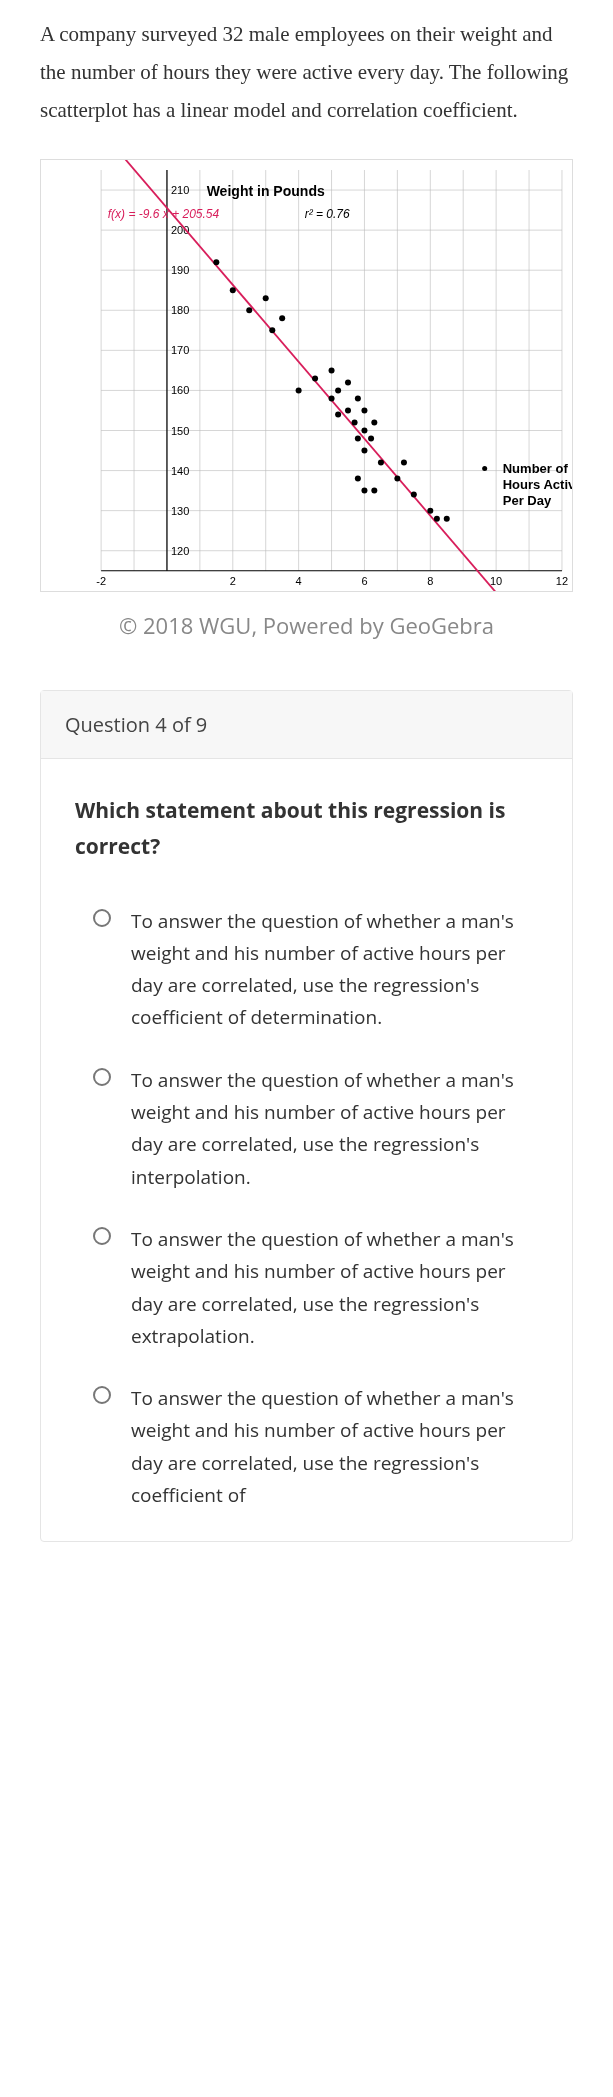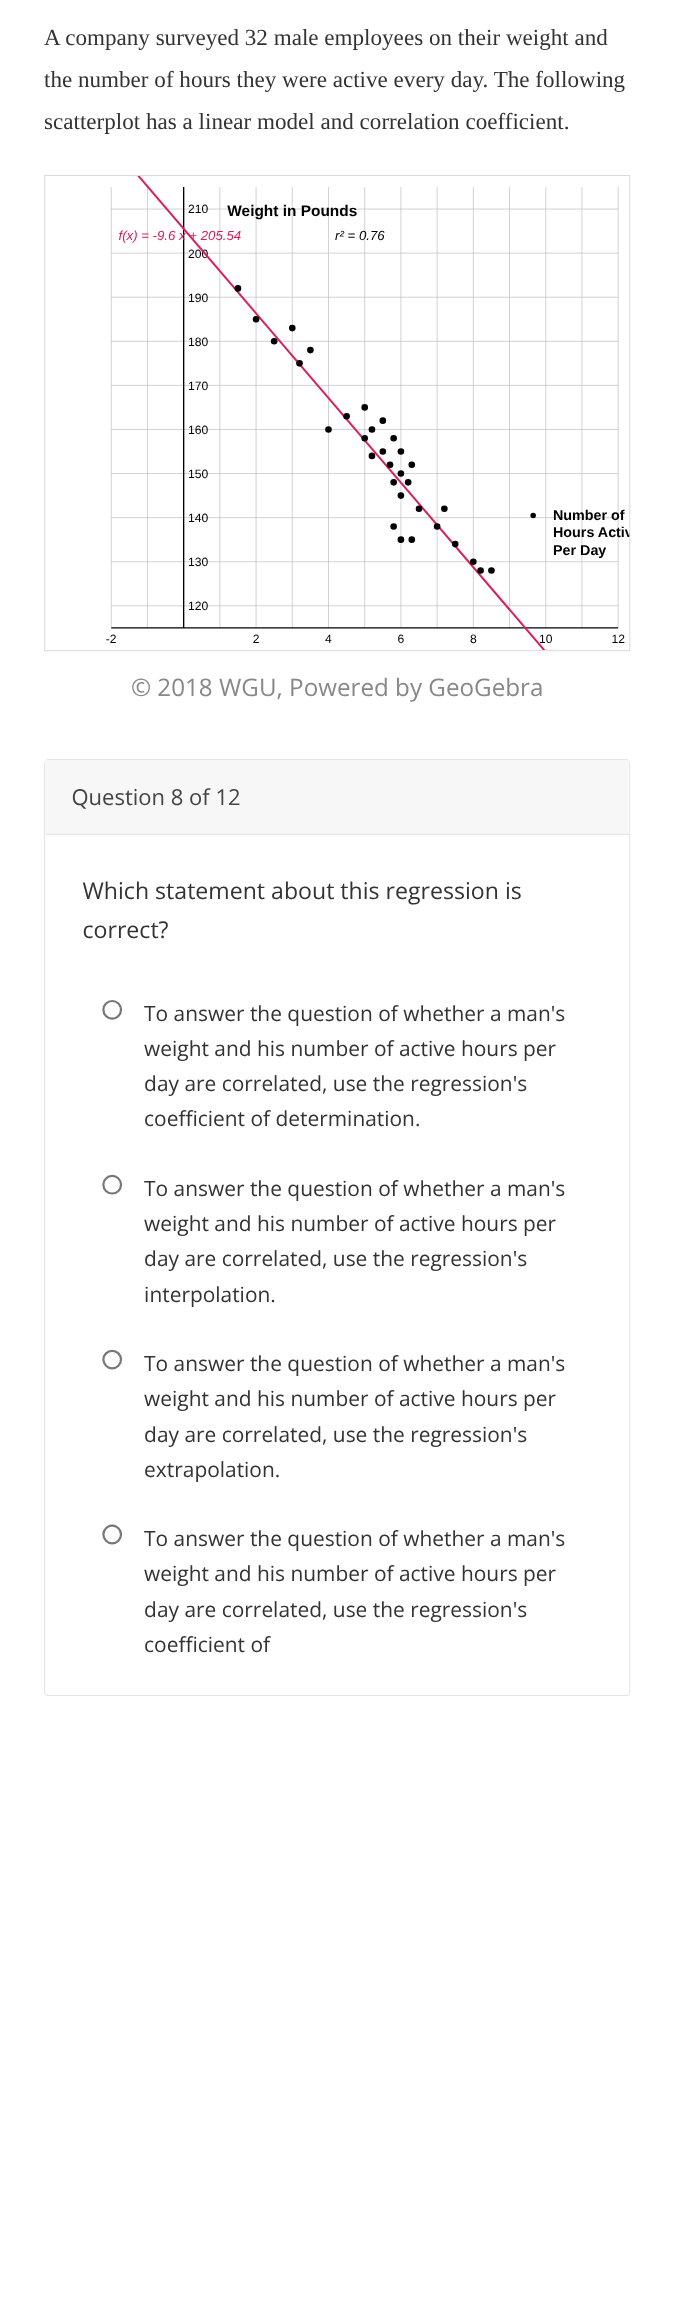--- a/index.html
+++ b/index.html
@@ -44,20 +44,21 @@
     color: #444;
   }
   .question-body {
     padding: 34px 34px 0 34px;
   }
   .prompt {
     font-size: 21px;
     line-height: 1.7;
     color: #333;
     margin-bottom: 40px;
+    font-weight: bold;
   }
   .choices {
     padding-left: 18px;
   }
   .choice {
     display: flex;
     align-items: flex-start;
     margin-bottom: 30px;
   }
   .choice .radio {
@@ -167,21 +168,21 @@
         <circle cx="442.85714285714283" cy="308" r="2.5" fill="#000"></circle>
         <text x="460.85714285714283" y="312" font-size="13" font-weight="bold" fill="#000" font-family="Arial">Number of</text>
         <text x="460.85714285714283" y="328" font-size="13" font-weight="bold" fill="#000" font-family="Arial">Hours Active</text>
         <text x="460.85714285714283" y="344" font-size="13" font-weight="bold" fill="#000" font-family="Arial">Per Day</text>
       </svg>
   </div>
   <div class="credit">© 2018 WGU, Powered by GeoGebra</div>
 </div>
 
 <div class="question-box">
-  <div class="question-hdr">Question 8 of 12</div>
+  <div class="question-hdr">Question 4 of 9</div>
   <div class="question-body">
     <div class="prompt">Which statement about this regression is correct?</div>
     <div class="choices" id="choices">
         <div class="choice">
           <span class="radio"></span>
           <span class="choice-text">To answer the question of whether a man's weight and his number of active hours per day are correlated, use the regression's coefficient of determination.</span>
         </div>
         <div class="choice">
           <span class="radio"></span>
           <span class="choice-text">To answer the question of whether a man's weight and his number of active hours per day are correlated, use the regression's interpolation.</span>

